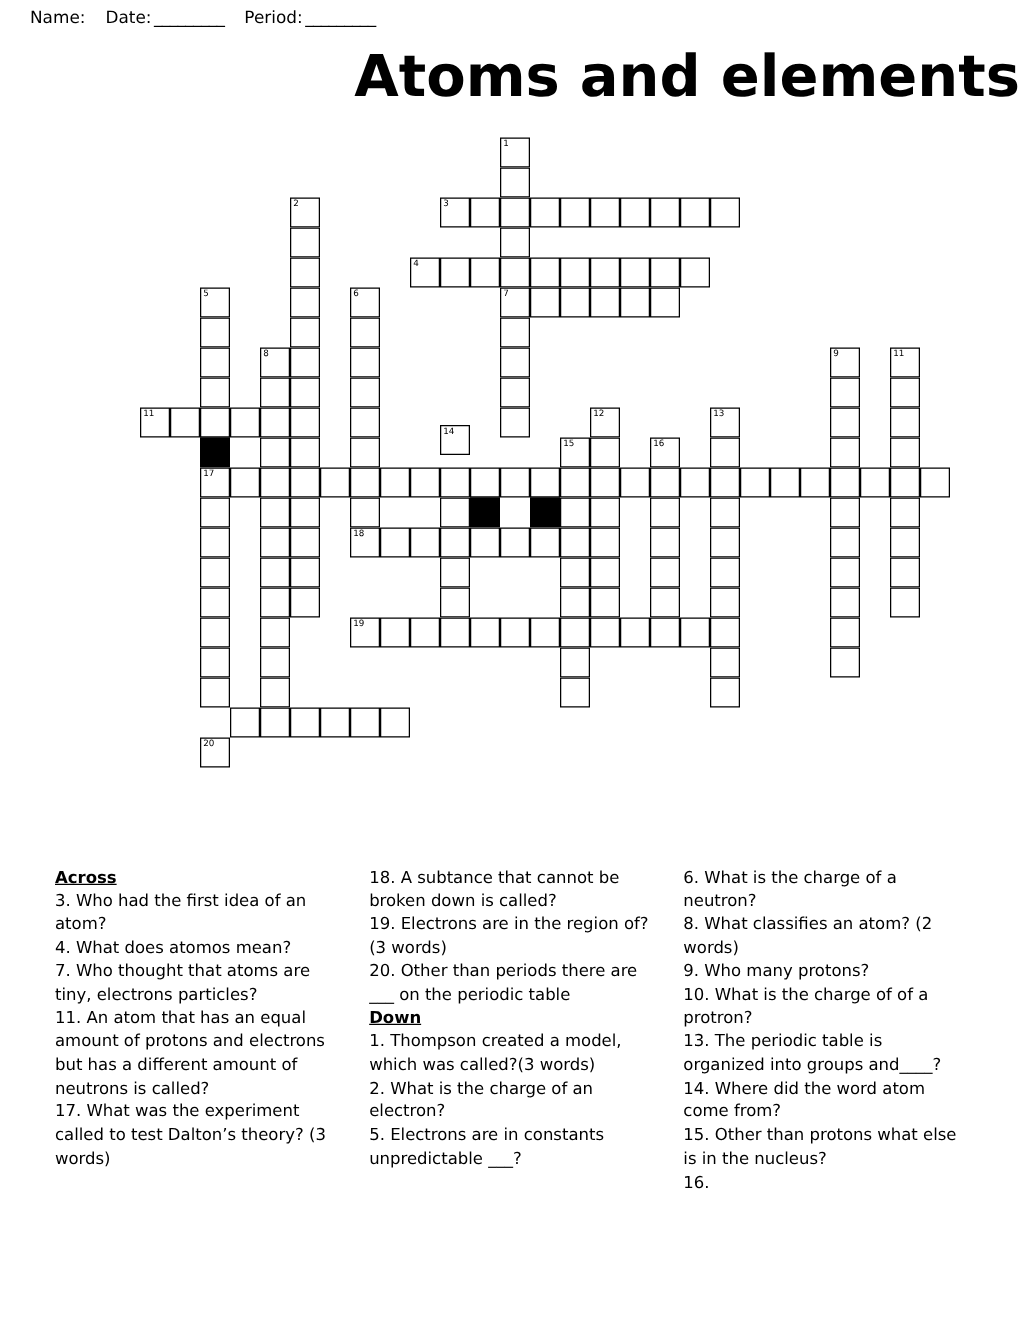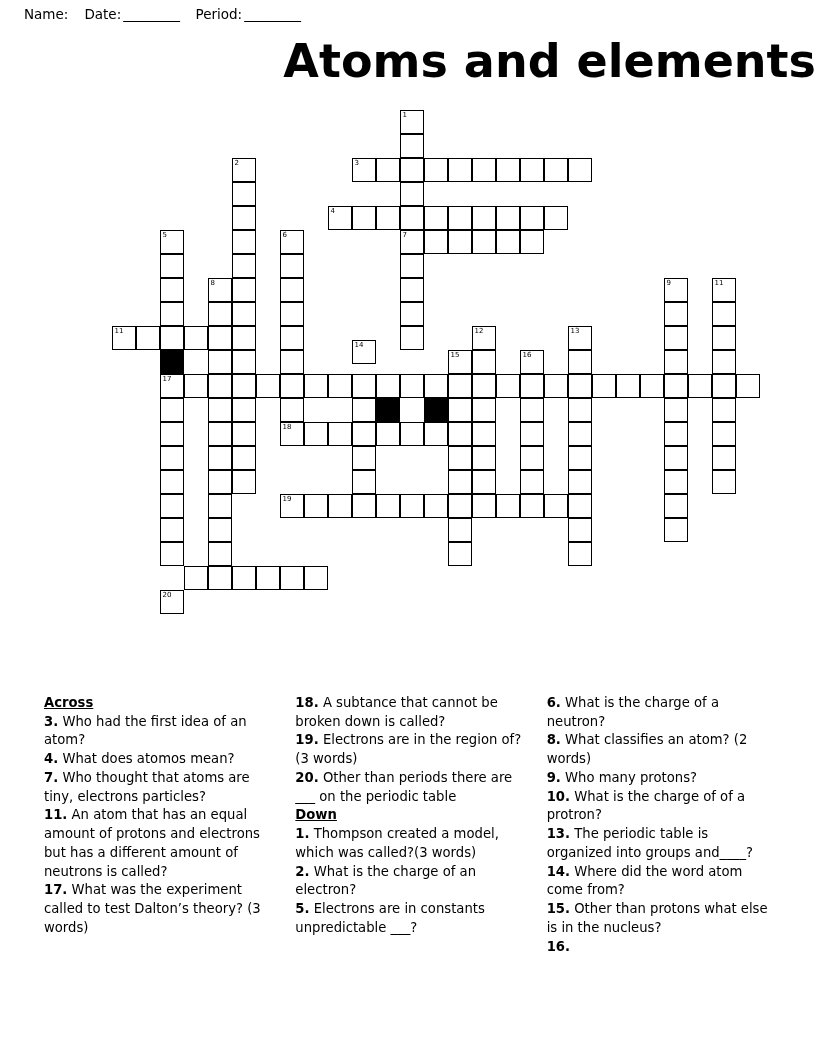--- a/index.html
+++ b/index.html
@@ -110,21 +110,21 @@
   .clue-head {
     font-weight: bold;
     text-decoration: underline;
     margin: 0 0 0 0;
   }
   .clue {
     margin: 0;
     text-indent: 0;
   }
   .clue b {
-    font-weight: bold;
+    font-weight: normal;
   }
 </style>
 </head>
 <body>
 
 <div class="page">
 
   <div class="header">
     <span class="hdr-field">
       <span class="hdr-label">Name:</span>

